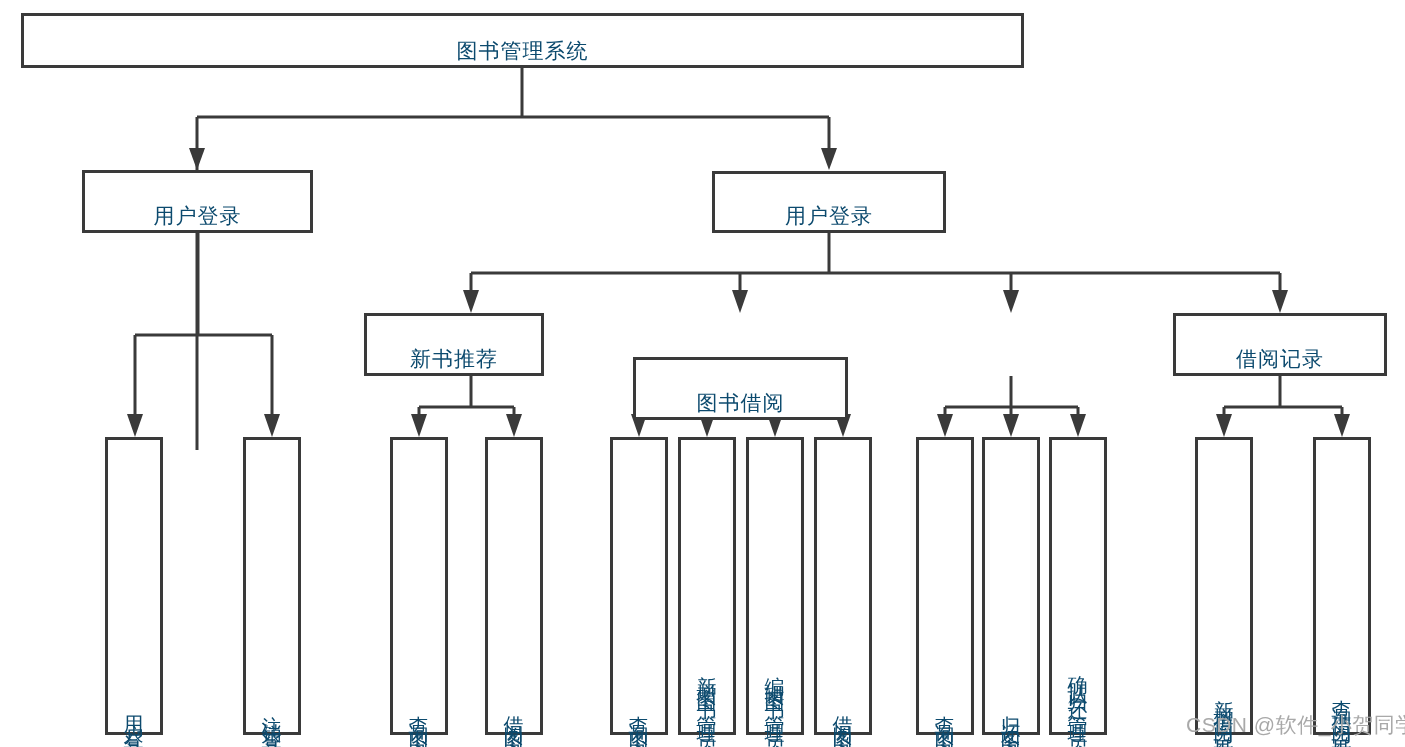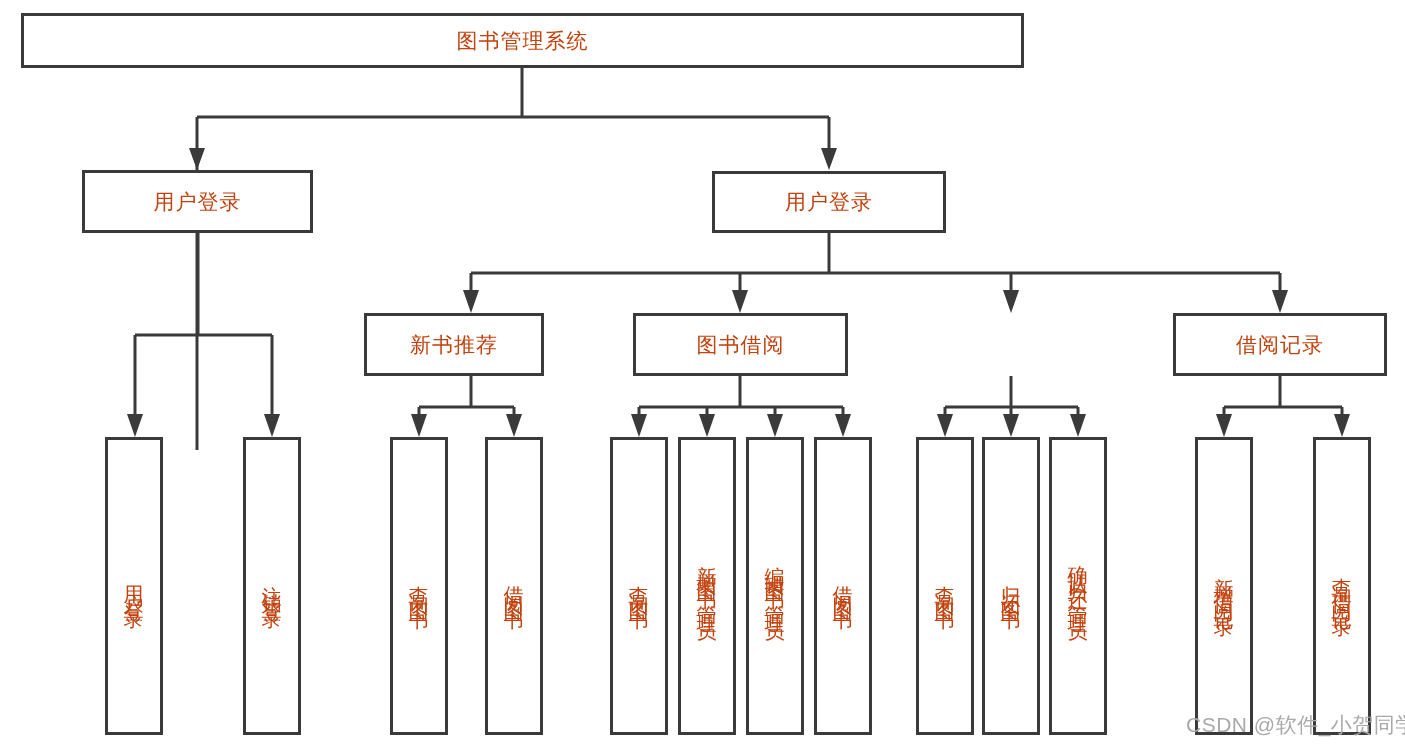--- a/index.html
+++ b/index.html
@@ -22,36 +22,36 @@
     width: 1405px;
     height: 747px;
     z-index: 1;
   }
   .box {
     position: absolute;
     box-sizing: border-box;
     border: 3px solid #3a3a3a;
     background: #ffffff;
     display: flex;
-    align-items: center;
+    align-items: flex-end;
     justify-content: center;
-    color: #c2410c;
+    color: #0c4a6e;
     z-index: 2;
   }
   .h-label {
     font-size: 21px;
     letter-spacing: 1px;
     white-space: nowrap;
   }
   .root-box   { left: 21px;  top: 13px;  width: 1003px; height: 55px; }
   .l2-login   { left: 82px;  top: 170px; width: 231px;  height: 63px; }
   .l2-mgmt    { left: 712px; top: 171px; width: 234px;  height: 62px; }
   .l3 { top: 313px; height: 63px; }
   .l3-new     { left: 364px;  width: 180px; }
-  .l3-borrow  { left: 633px;  width: 215px; }
+  .l3-borrow  { left: 633px;  width: 215px; margin-top: 44px; }
   .l3-current { left: 904px;  width: 214px; }
   .l3-records { left: 1173px; width: 214px; }
   .leaf {
     top: 437px;
     width: 58px;
     height: 298px;
   }
   .v-label {
     writing-mode: vertical-rl;
     text-orientation: mixed;

